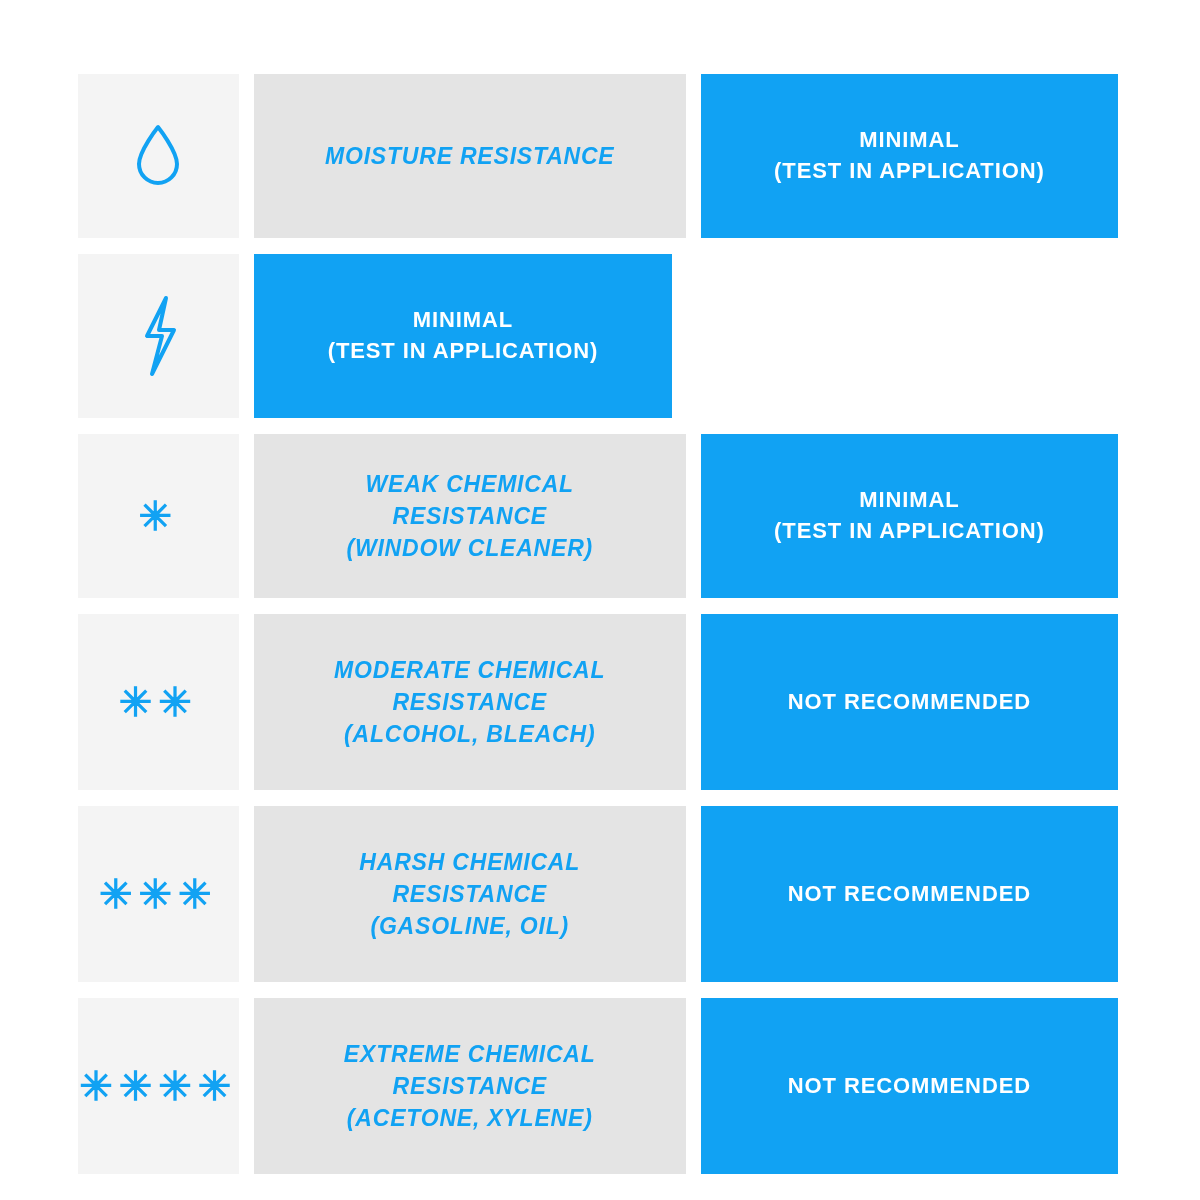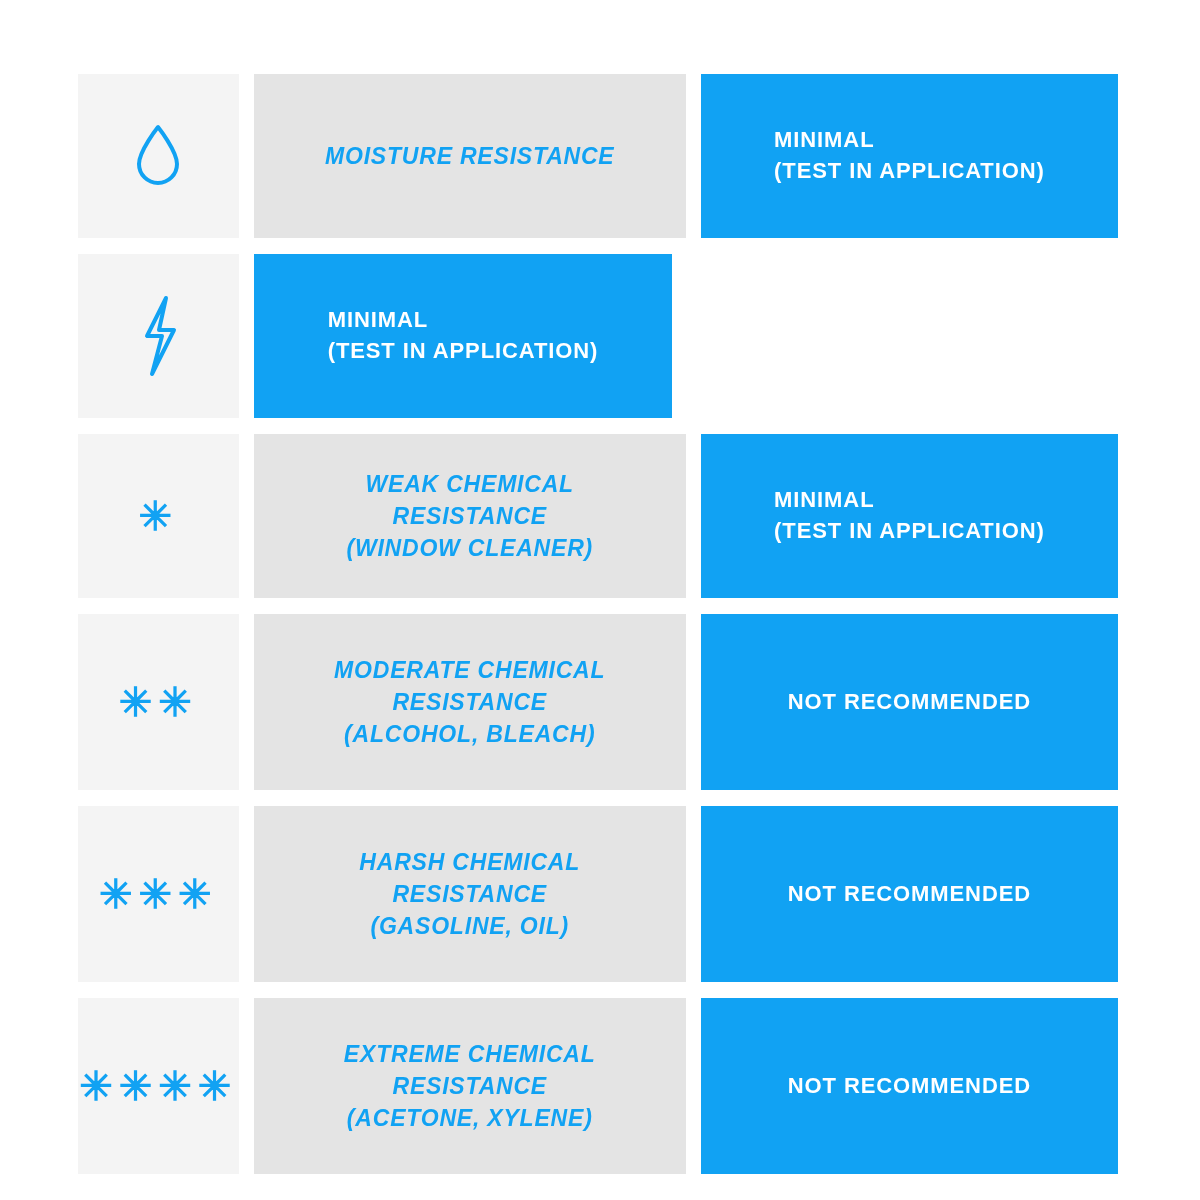--- a/index.html
+++ b/index.html
@@ -70,20 +70,21 @@
     text-align: center;
     text-transform: uppercase;
     white-space: pre-line;
   }
   .value-text {
     color: #ffffff;
     font-size: 22px;
     font-weight: bold;
     letter-spacing: 0.9px;
     line-height: 1.4;
+    text-align: center;
     text-transform: uppercase;
     white-space: pre-line;
   }
   .asterisks {
     color: #11a2f3;
     font-size: 40px;
     font-weight: bold;
     letter-spacing: 6px;
     line-height: 1;
     text-align: center;

